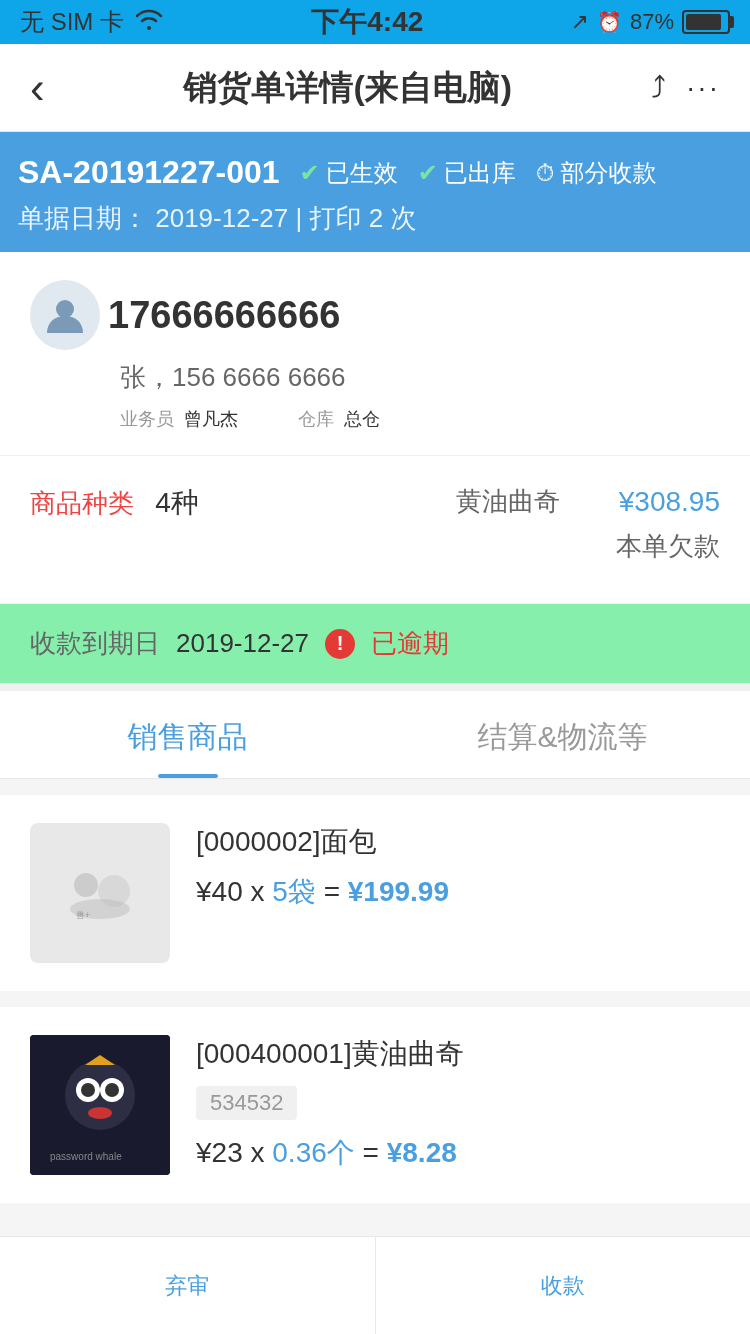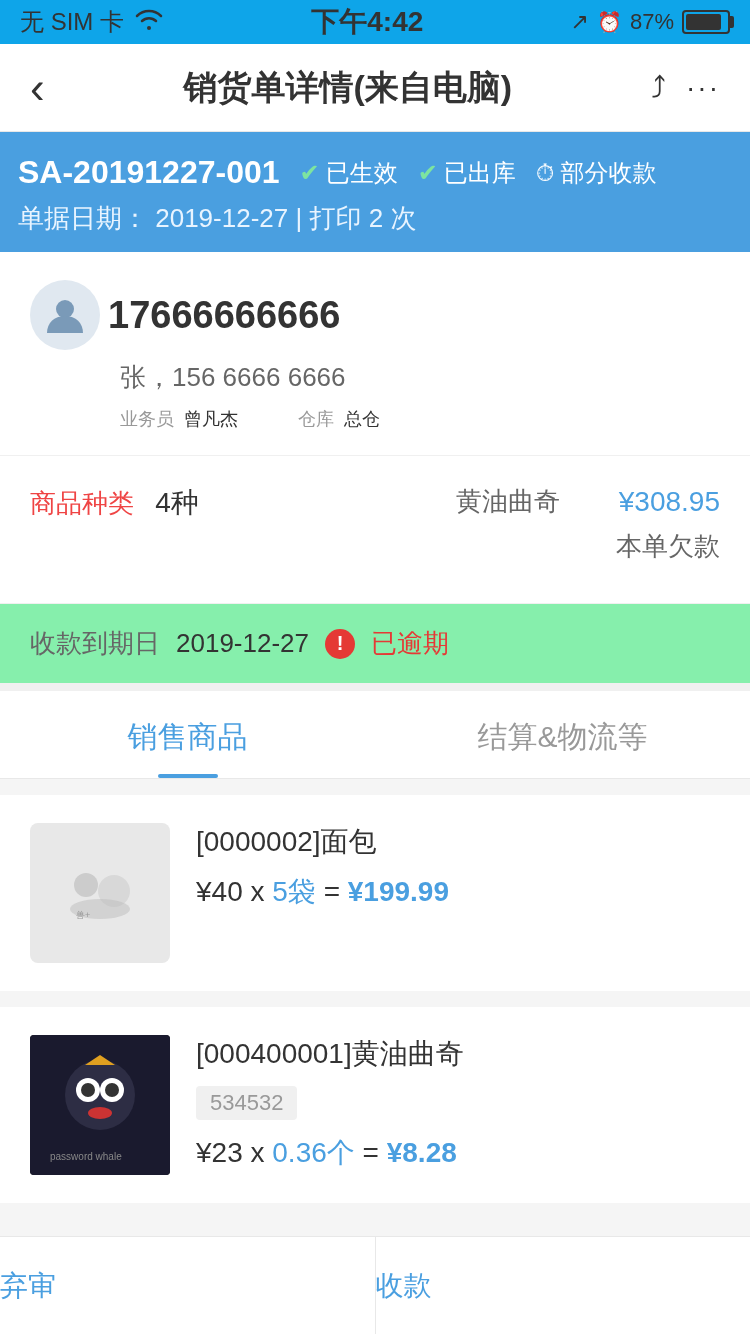--- a/index.html
+++ b/index.html
@@ -172,22 +172,22 @@
 
     
     .bottom-actions {
       position: fixed; bottom: 0; left: 0;
       width: 750px; height: 98px;
       background: #fff;
       border-top: 1px solid #e8e8e8;
       display: flex;
     }
     .action-btn {
-      flex: 1; display: flex; align-items: center; 
-      font-size: 28px; font-weight: 500; cursor: pointer;
+      flex: 1; display: flex; align-items: center; justify-content: center;
+      font-size: 22px; font-weight: 500; cursor: pointer;
     }
     .action-btn.secondary { color: #4a9fe0; border-right: 1px solid #e8e8e8; }
     .action-btn.primary { color: #4a9fe0; }
 
     .product-owl-img {
       width: 140px; height: 140px; border-radius: 4px; background: #222;
       display: flex; align-items: center; justify-content: flex-end; overflow: hidden;
     }
 
     .bottom-spacer { height: 120px; }

